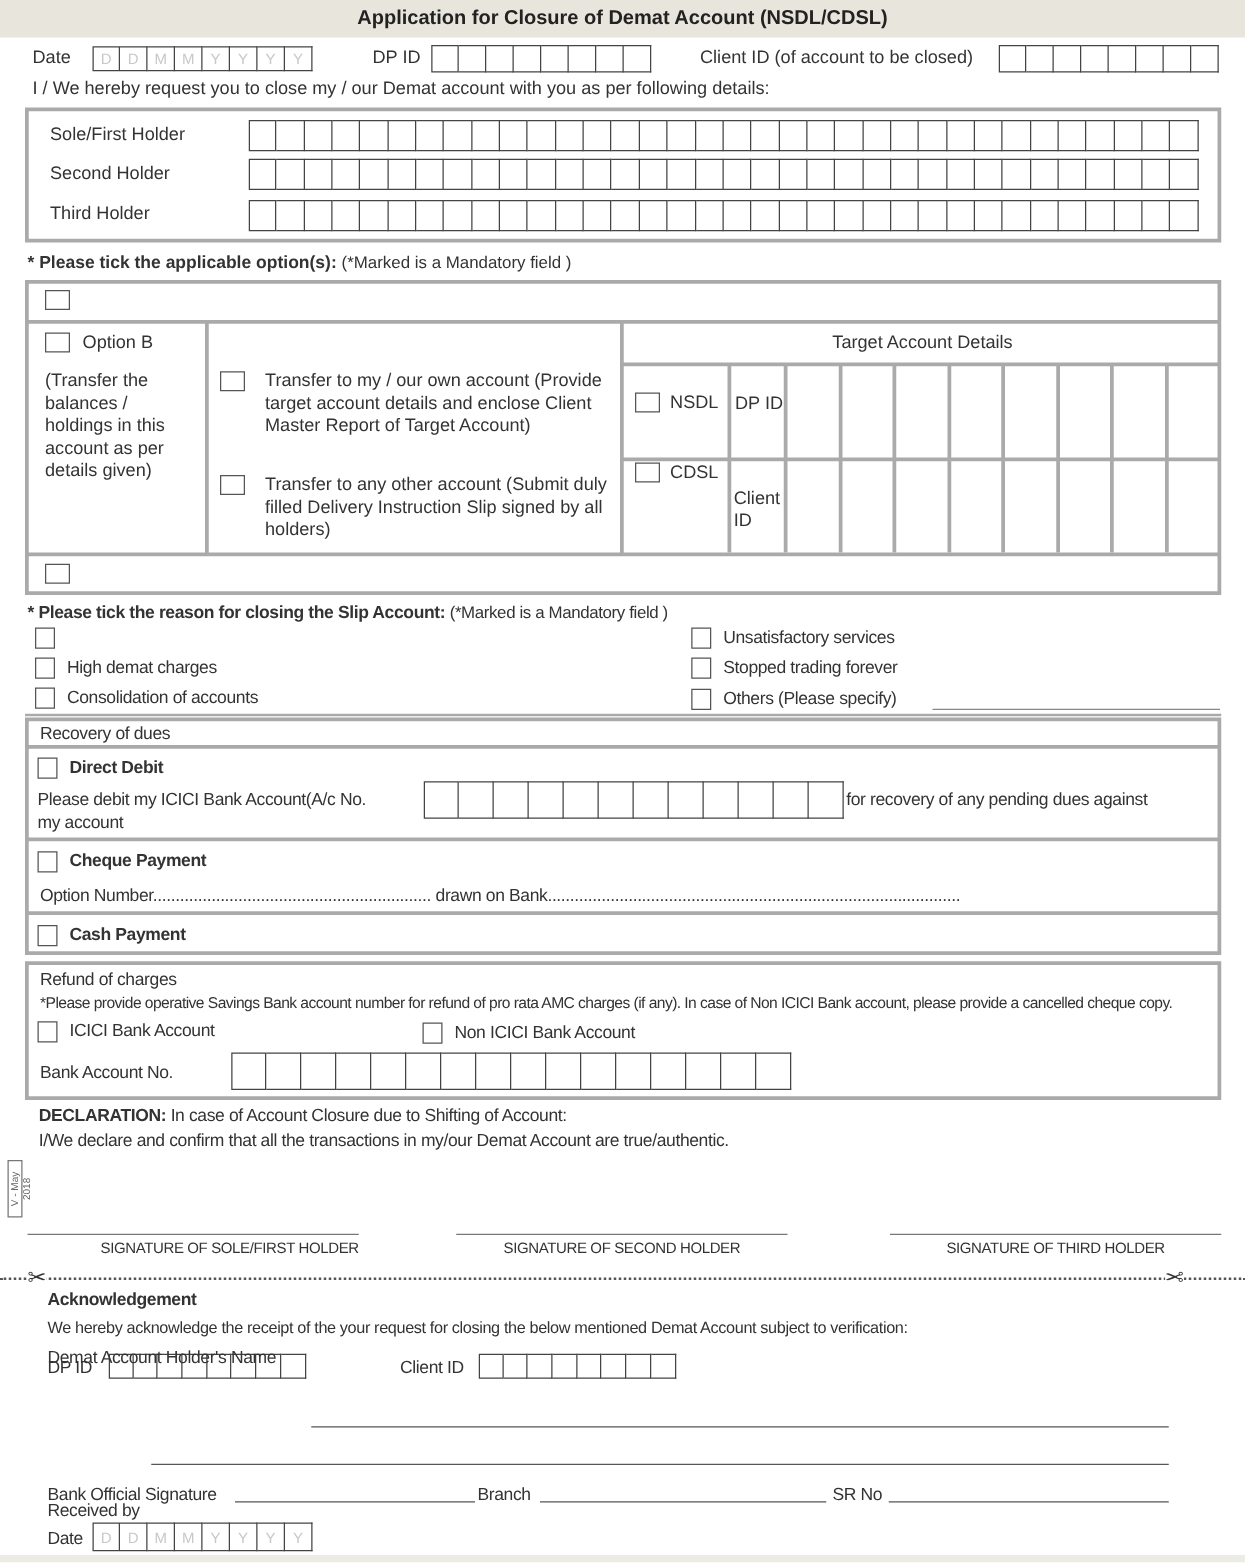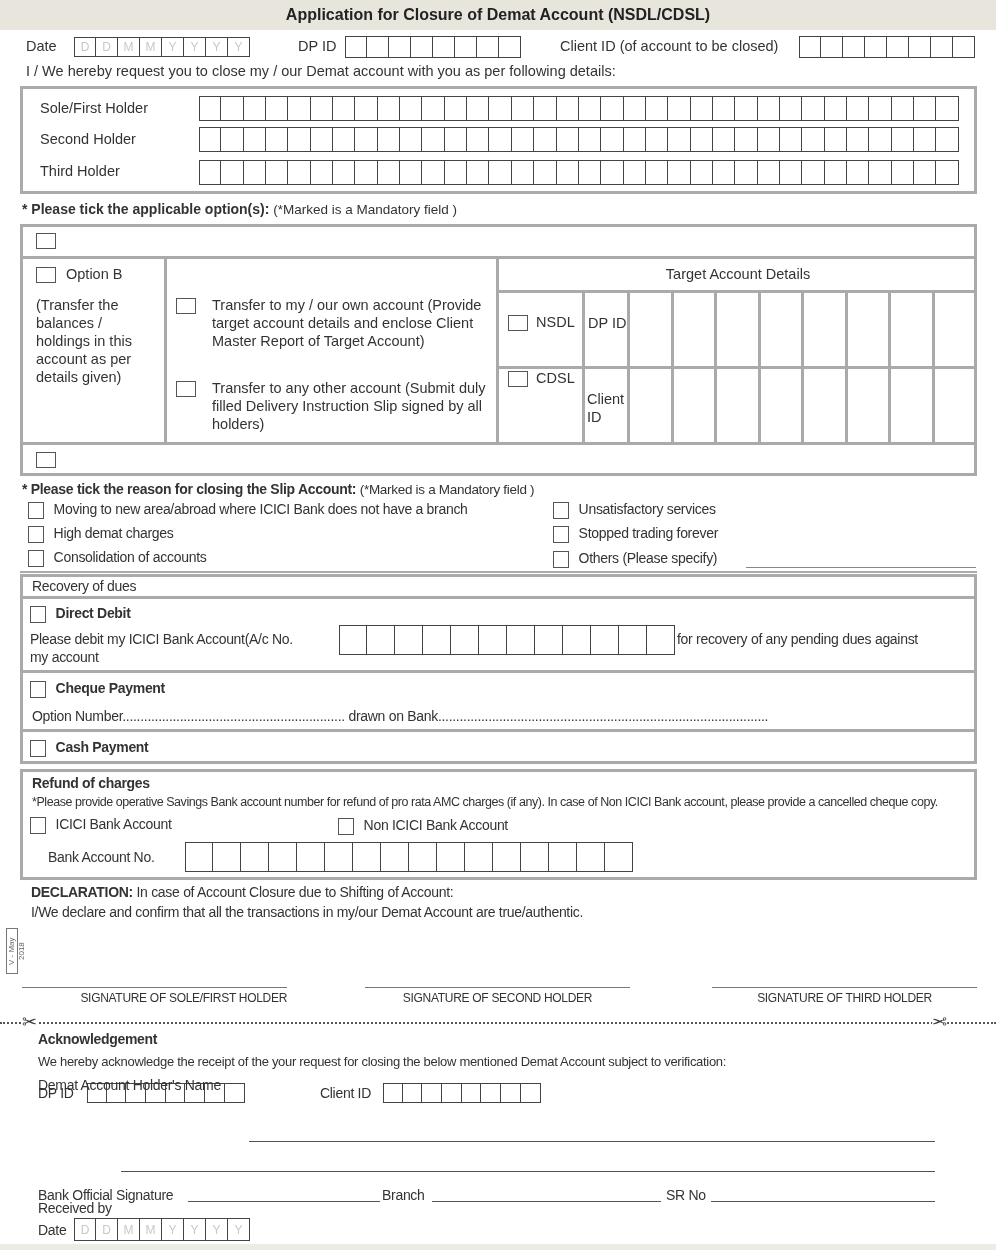--- a/index.html
+++ b/index.html
@@ -207,21 +207,21 @@
     <div class="gridline" style="left: 888px; top: 292px; width: 3px; height: 150px;"></div>
     <div class="gridline" style="left: 931.5px; top: 292px; width: 3px; height: 150px;"></div>
   </div>
 
 <div class="abs" style="left:36px;top:451px"><span class="cb"></span> </div>
 
 <div class="abs cond" style="left:22px;top:481px">
   <b>* Please tick the reason for closing the Slip Account:</b>
   <span class="sm">(*Marked is a Mandatory field )</span>
 </div>
-<div class="abs cond" style="left:28px;top:501px"><span class="cbs"></span> <span style="margin-left:6px">Moving to new area/abroad where ICICI Bank does not have a branch</span></div>
+<div class="abs cond" style="left:28px;top:501px"><span class="cbs"></span> </div>
 <div class="abs cond" style="left:28px;top:525px"><span class="cbs"></span> <span style="margin-left:6px">High demat charges</span></div>
 <div class="abs cond" style="left:28px;top:549px"><span class="cbs"></span> <span style="margin-left:6px">Consolidation of accounts</span></div>
 <div class="abs cond" style="left:553px;top:501px"><span class="cbs"></span> <span style="margin-left:6px">Unsatisfactory services</span></div>
 <div class="abs cond" style="left:553px;top:525px"><span class="cbs"></span> <span style="margin-left:6px">Stopped trading forever</span></div>
 <div class="abs cond" style="left:553px;top:550px"><span class="cbs"></span> <span style="margin-left:6px">Others (Please specify)</span></div>
 <div class="line" style="left:746px;top:567px;width:230px;border-color:#888"></div>
 <div class="gridline" style="left:20px;top:571px;width:957px;height:2px"></div>
 
 <div class="frame" style="left:20px;top:574px;width:957px;height:190px"></div>
 <div class="gridline" style="left:22px;top:596px;width:953px;height:3px"></div>
@@ -244,25 +244,25 @@
     <span style="width: 28px;"></span>
     <span style="width: 28px;"></span>
   </div>
 <div class="abs cond" style="left:677px;top:631px">for recovery of any pending dues against</div>
 <div class="abs cond" style="left:30px;top:649px">my account</div>
 <div class="abs cond" style="left:30px;top:680px"><span class="cbs"></span> <b style="margin-left:6px">Cheque Payment</b></div>
 <div class="abs cond" style="left:32px;top:708px;white-space:nowrap"><span>Option Number..............................................................</span> <span>drawn on Bank............................................................................................</span></div>
 <div class="abs cond" style="left:30px;top:739px"><span class="cbs"></span> <b style="margin-left:6px">Cash Payment</b></div>
 
 <div class="frame" style="left:20px;top:769px;width:957px;height:111px"></div>
-<div class="abs cond" style="left:32px;top:775px;font-weight:bold">Refund of charges</div>
+<div class="abs cond" style="left:32px;top:775px;font-weight:normal">Refund of charges</div>
 <div class="abs" style="left:32px;top:795px;font-size:12.5px;letter-spacing:-0.45px;white-space:nowrap">*Please provide operative Savings Bank account number for refund of pro rata AMC charges (if any). In case of Non ICICI Bank account, please provide a cancelled cheque copy.</div>
 <div class="abs cond" style="left:30px;top:816px"><span class="cbs"></span> <span style="margin-left:6px">ICICI Bank Account</span></div>
 <div class="abs cond" style="left:338px;top:817px"><span class="cbs"></span> <span style="margin-left:6px">Non ICICI Bank Account</span></div>
-<div class="abs cond" style="left:48px;top:849px">Bank Account No.</div>
+<div class="abs cond" style="left:32px;top:849px">Bank Account No.</div>
 <div class="boxes" id="bankboxes" style="left:185px;top:842px;height:30px">
     <span style="width: 28px;"></span>
     <span style="width: 28px;"></span>
     <span style="width: 28px;"></span>
     <span style="width: 28px;"></span>
     <span style="width: 28px;"></span>
     <span style="width: 28px;"></span>
     <span style="width: 28px;"></span>
     <span style="width: 28px;"></span>
     <span style="width: 28px;"></span>

